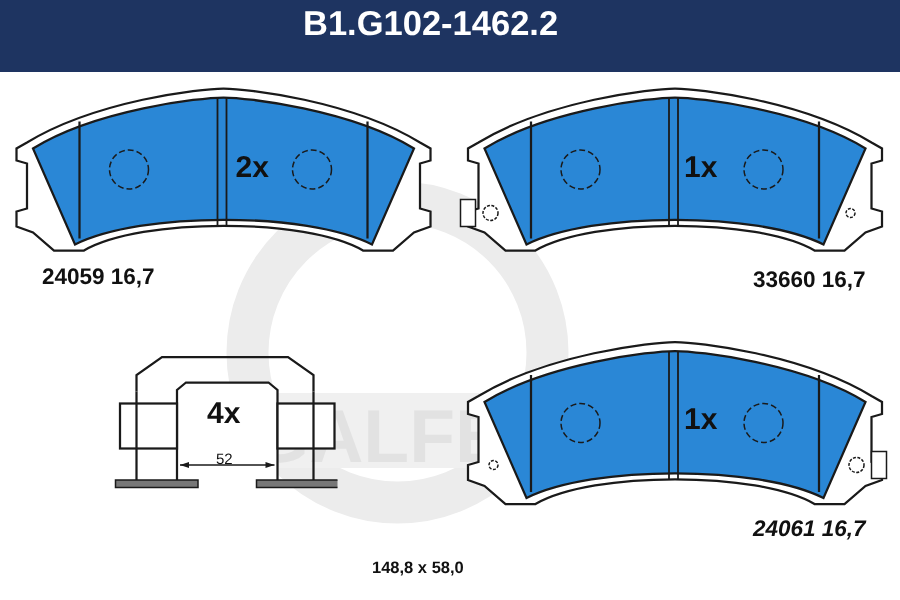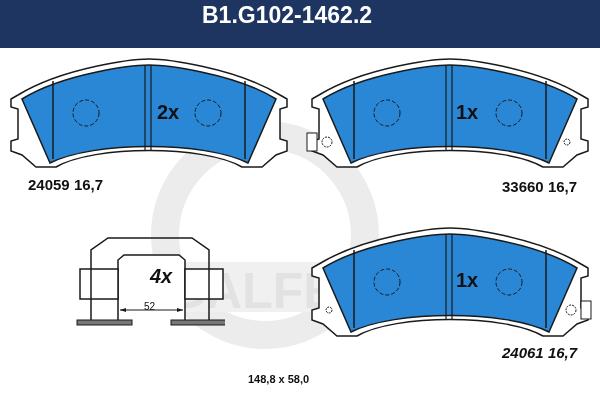--- a/index.html
+++ b/index.html
@@ -75,16 +75,16 @@
   <rect x="5" y="34" width="38" height="30" fill="#ffffff" stroke="#1a1a1a" stroke-width="1.5"></rect>
   <rect x="110" y="34" width="38" height="30" fill="#ffffff" stroke="#1a1a1a" stroke-width="1.5"></rect>
   <line x1="16" y1="26" x2="16" y2="85" stroke="#1a1a1a" stroke-width="1.5"></line>
   <line x1="134" y1="26" x2="134" y2="85" stroke="#1a1a1a" stroke-width="1.5"></line>
   <rect x="2" y="85" width="55" height="5" fill="#777" stroke="#1a1a1a" stroke-width="1"></rect>
   <rect x="96" y="85" width="55" height="5" fill="#777" stroke="#1a1a1a" stroke-width="1"></rect>
   <line x1="45" y1="75" x2="108" y2="75" stroke="#1a1a1a" stroke-width="1"></line>
   <polygon points="45,75 51,73 51,77" fill="#1a1a1a"></polygon>
   <polygon points="108,75 102,73 102,77" fill="#1a1a1a"></polygon>
 </svg>
-<span class="qty" style="left:150px;top:266px;font-style:italic;">4x</span>
+<span class="qty" style="left:138px;top:266px;">4x</span>
 <span class="lbl" style="left:144px;top:298px;font-size:10px;font-weight:normal;">52</span>
 
 <span class="lbl" style="left:248px;top:370px;font-size:11px;">148,8 x 58,0</span>
 
 </body></html>

